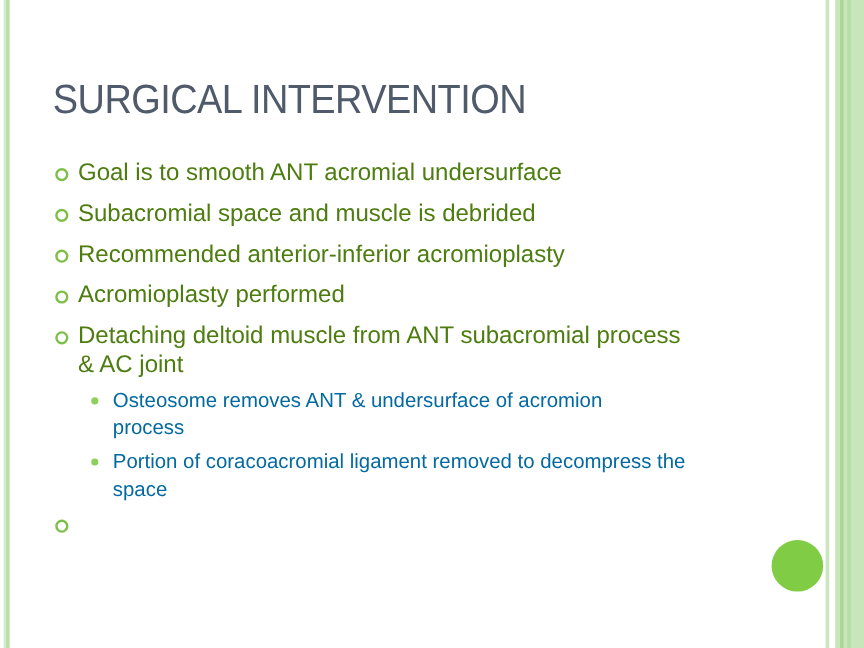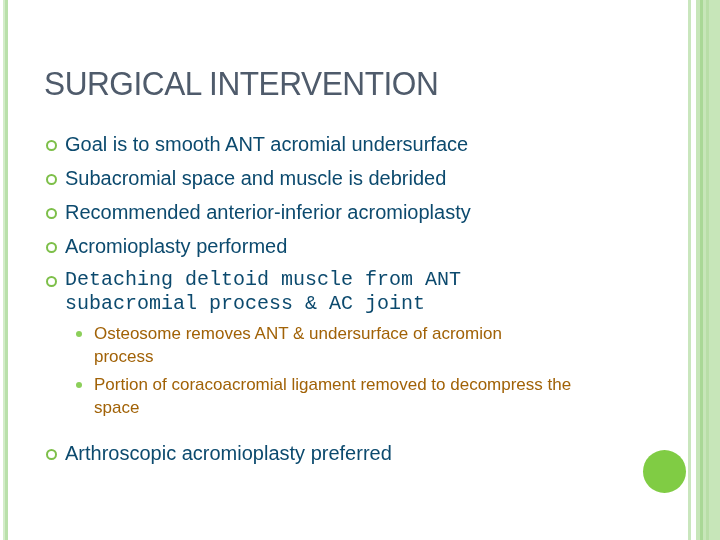--- a/index.html
+++ b/index.html
@@ -18,32 +18,32 @@
       position: absolute; left: 643px; top: 450px; width: 43px; height: 43px;
       border-radius: 50%; background: #80cc44;
     }
     .title {
       position: absolute; left: 44px; top: 64px;
       font-size: 34px; color: #4f5b6b; letter-spacing: -0.5px;
       transform: scaleX(0.93); transform-origin: left top;
       white-space: nowrap;
     }
     .content { position: absolute; left: 44px; top: 132px; width: 600px; }
-    .l1 { position: relative; padding-left: 21px; font-size: 20px; line-height: 24px; color: #0c4a6e; margin-bottom: 10px; }
+    .l1 { position: relative; padding-left: 21px; font-size: 20px; line-height: 24px; color: #4d7c0f; margin-bottom: 10px; }
     .l1 .bullet {
       position: absolute; left: 2px; top: 8px; width: 7px; height: 7px;
       border: 2px solid #7dbf49; border-radius: 50%;
     }
-    .l2 { position: relative; padding-left: 50px; font-size: 17px; line-height: 23px; color: #a16207; margin-bottom: 5px; }
+    .l2 { position: relative; padding-left: 50px; font-size: 17px; line-height: 23px; color: #0369a1; margin-bottom: 5px; }
     .l2 .dot {
       position: absolute; left: 32px; top: 9px; width: 6px; height: 6px;
       border-radius: 50%; background: #8ccf5a;
     }
     .l1.wrap { margin-bottom: 6px; }
-    .l2.last { margin-bottom: 22px; }
+    .l2.last { margin-bottom: 6px; }
   </style>
 </head>
 <body>
 
 <div class="left-border-a"></div>
 <div class="left-border-b"></div>
 <div class="right-line"></div>
 <div class="right-band"></div>
 <div class="right-stripe1"></div>
 <div class="right-stripe2"></div>
@@ -61,29 +61,28 @@
     <span>Subacromial space and muscle is debrided</span>
   </div>
   <div class="l1">
     <span class="bullet"></span>
     <span>Recommended anterior-inferior acromioplasty</span>
   </div>
   <div class="l1">
     <span class="bullet"></span>
     <span>Acromioplasty performed</span>
   </div>
-  <div class="l1 wrap" style="width:520px;font-family:Liberation Mono, monospace;">
+  <div class="l1 wrap" style="width:520px;">
     <span class="bullet"></span>
     <span>Detaching deltoid muscle from ANT subacromial process &amp; AC joint</span>
   </div>
   <div class="l2" style="width:440px;">
     <span class="dot"></span>
     <span>Osteosome removes ANT &amp; undersurface of acromion process</span>
   </div>
   <div class="l2 last" style="width:480px;">
     <span class="dot"></span>
     <span>Portion of coracoacromial ligament removed to decompress the space</span>
   </div>
   <div class="l1">
     <span class="bullet"></span>
-    <span>Arthroscopic acromioplasty preferred</span>
   </div>
 </div>
 
 </body></html>

